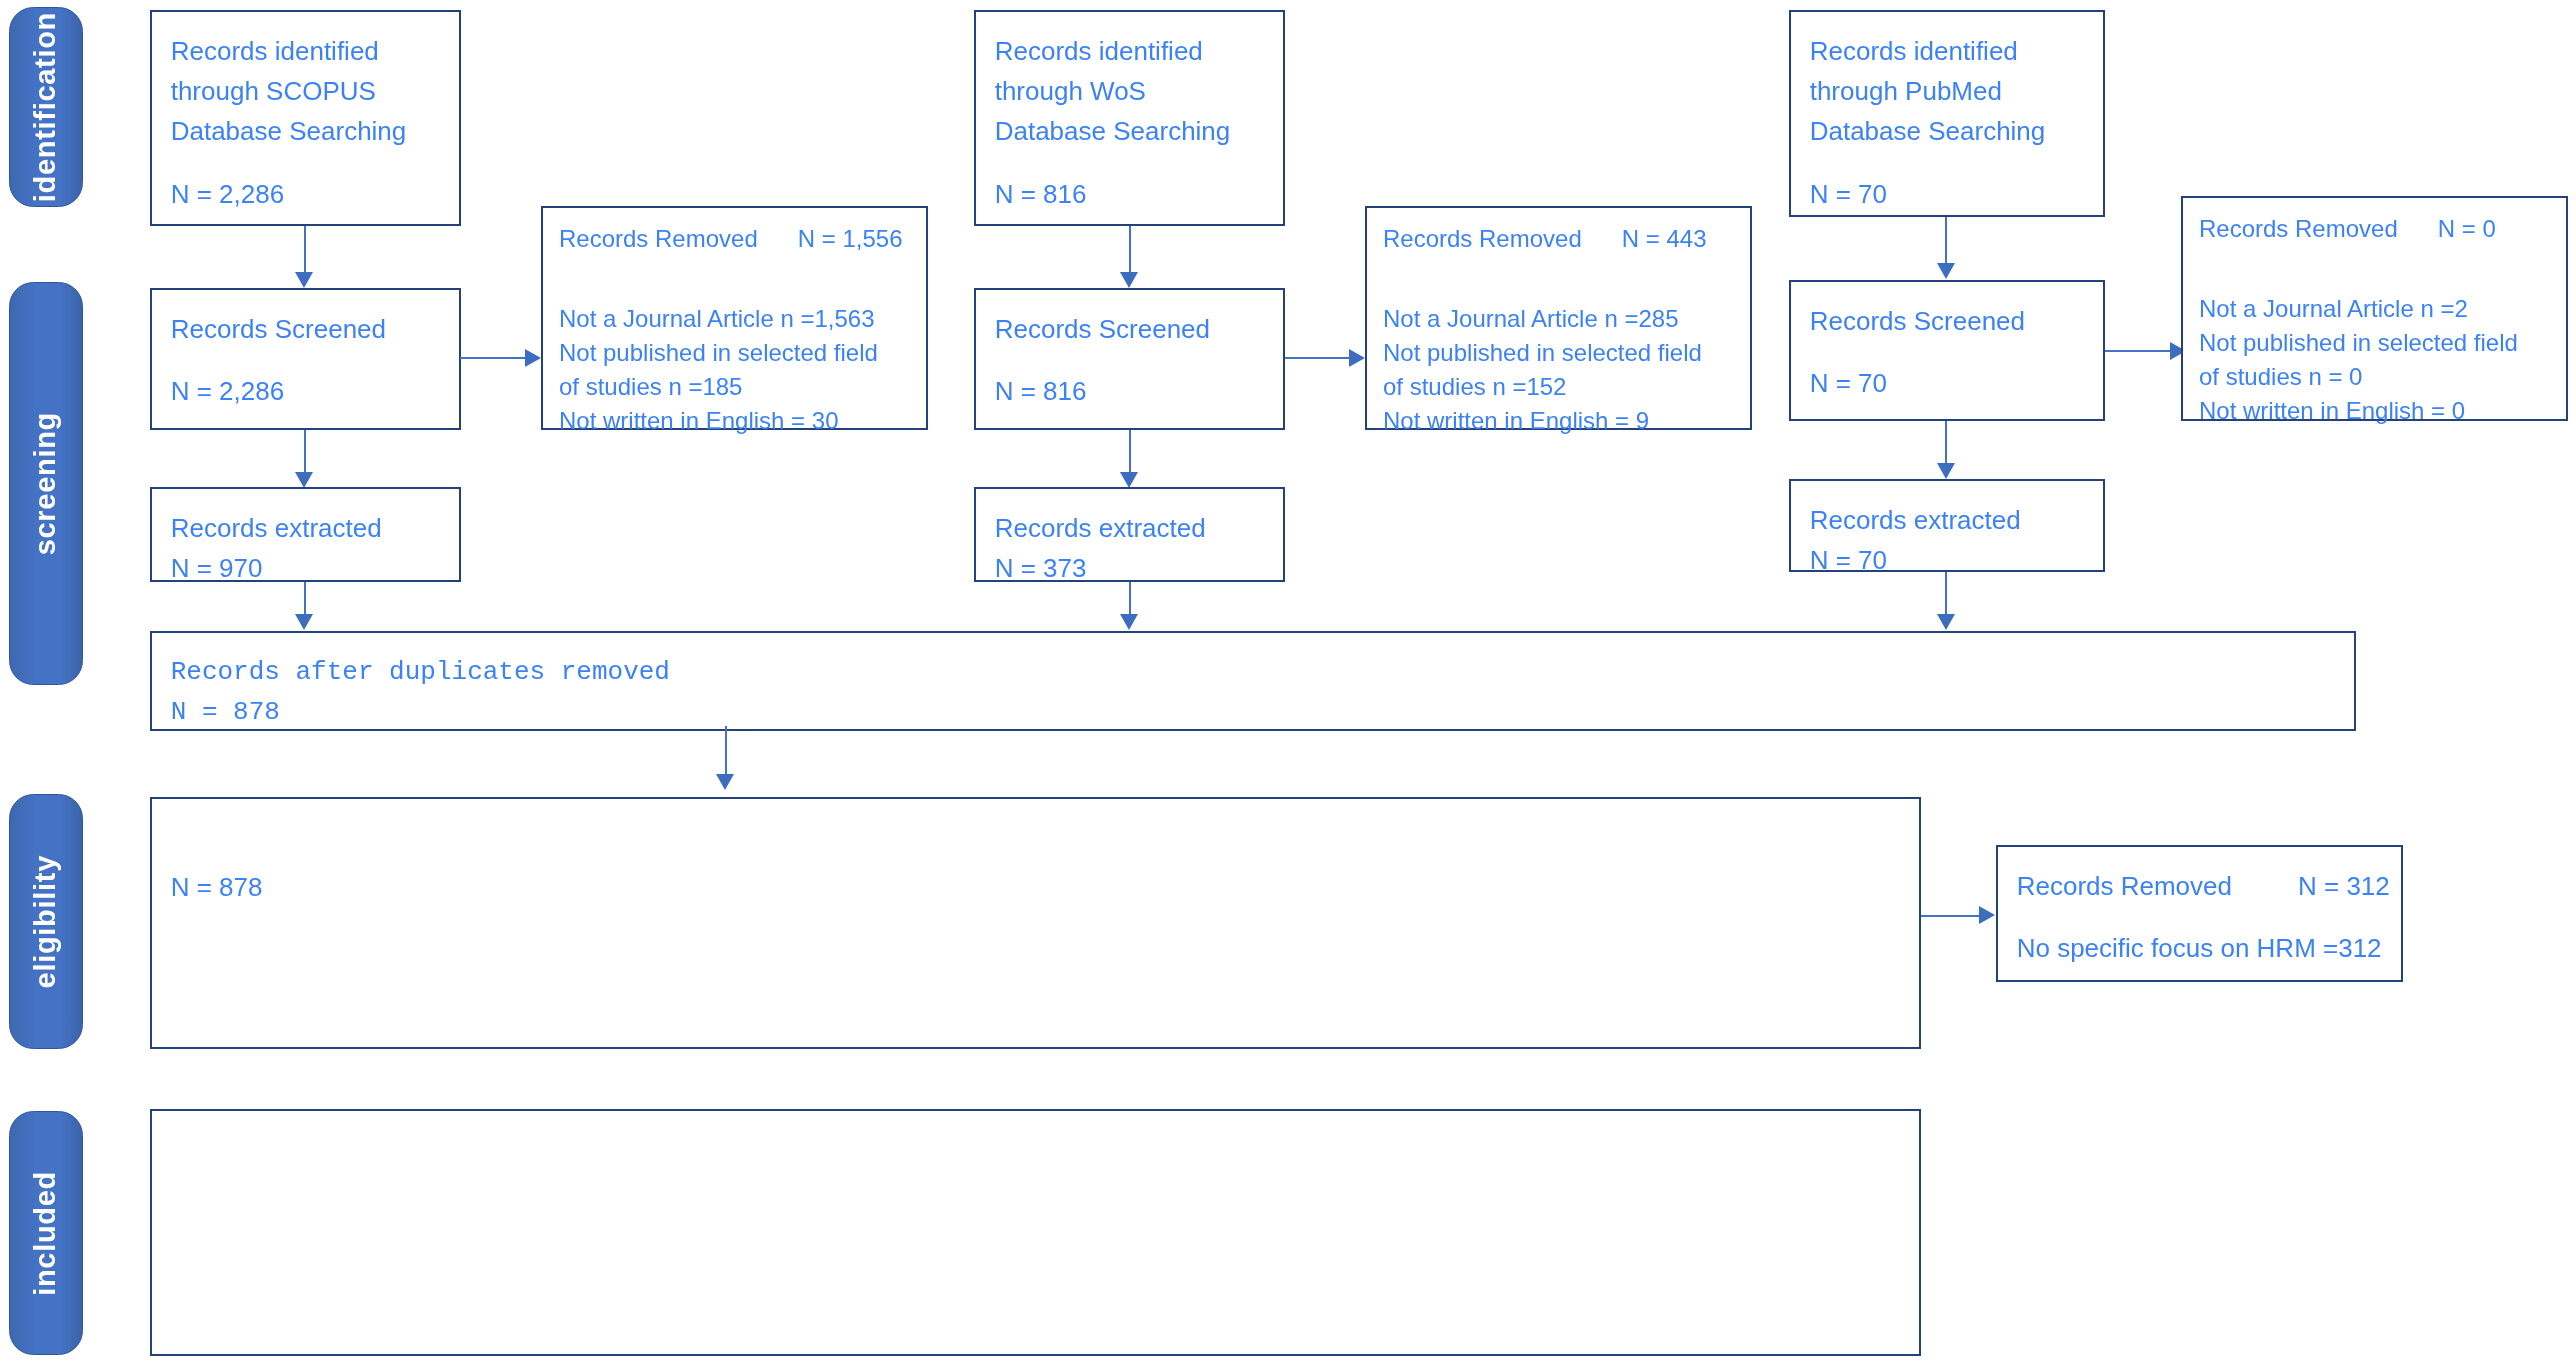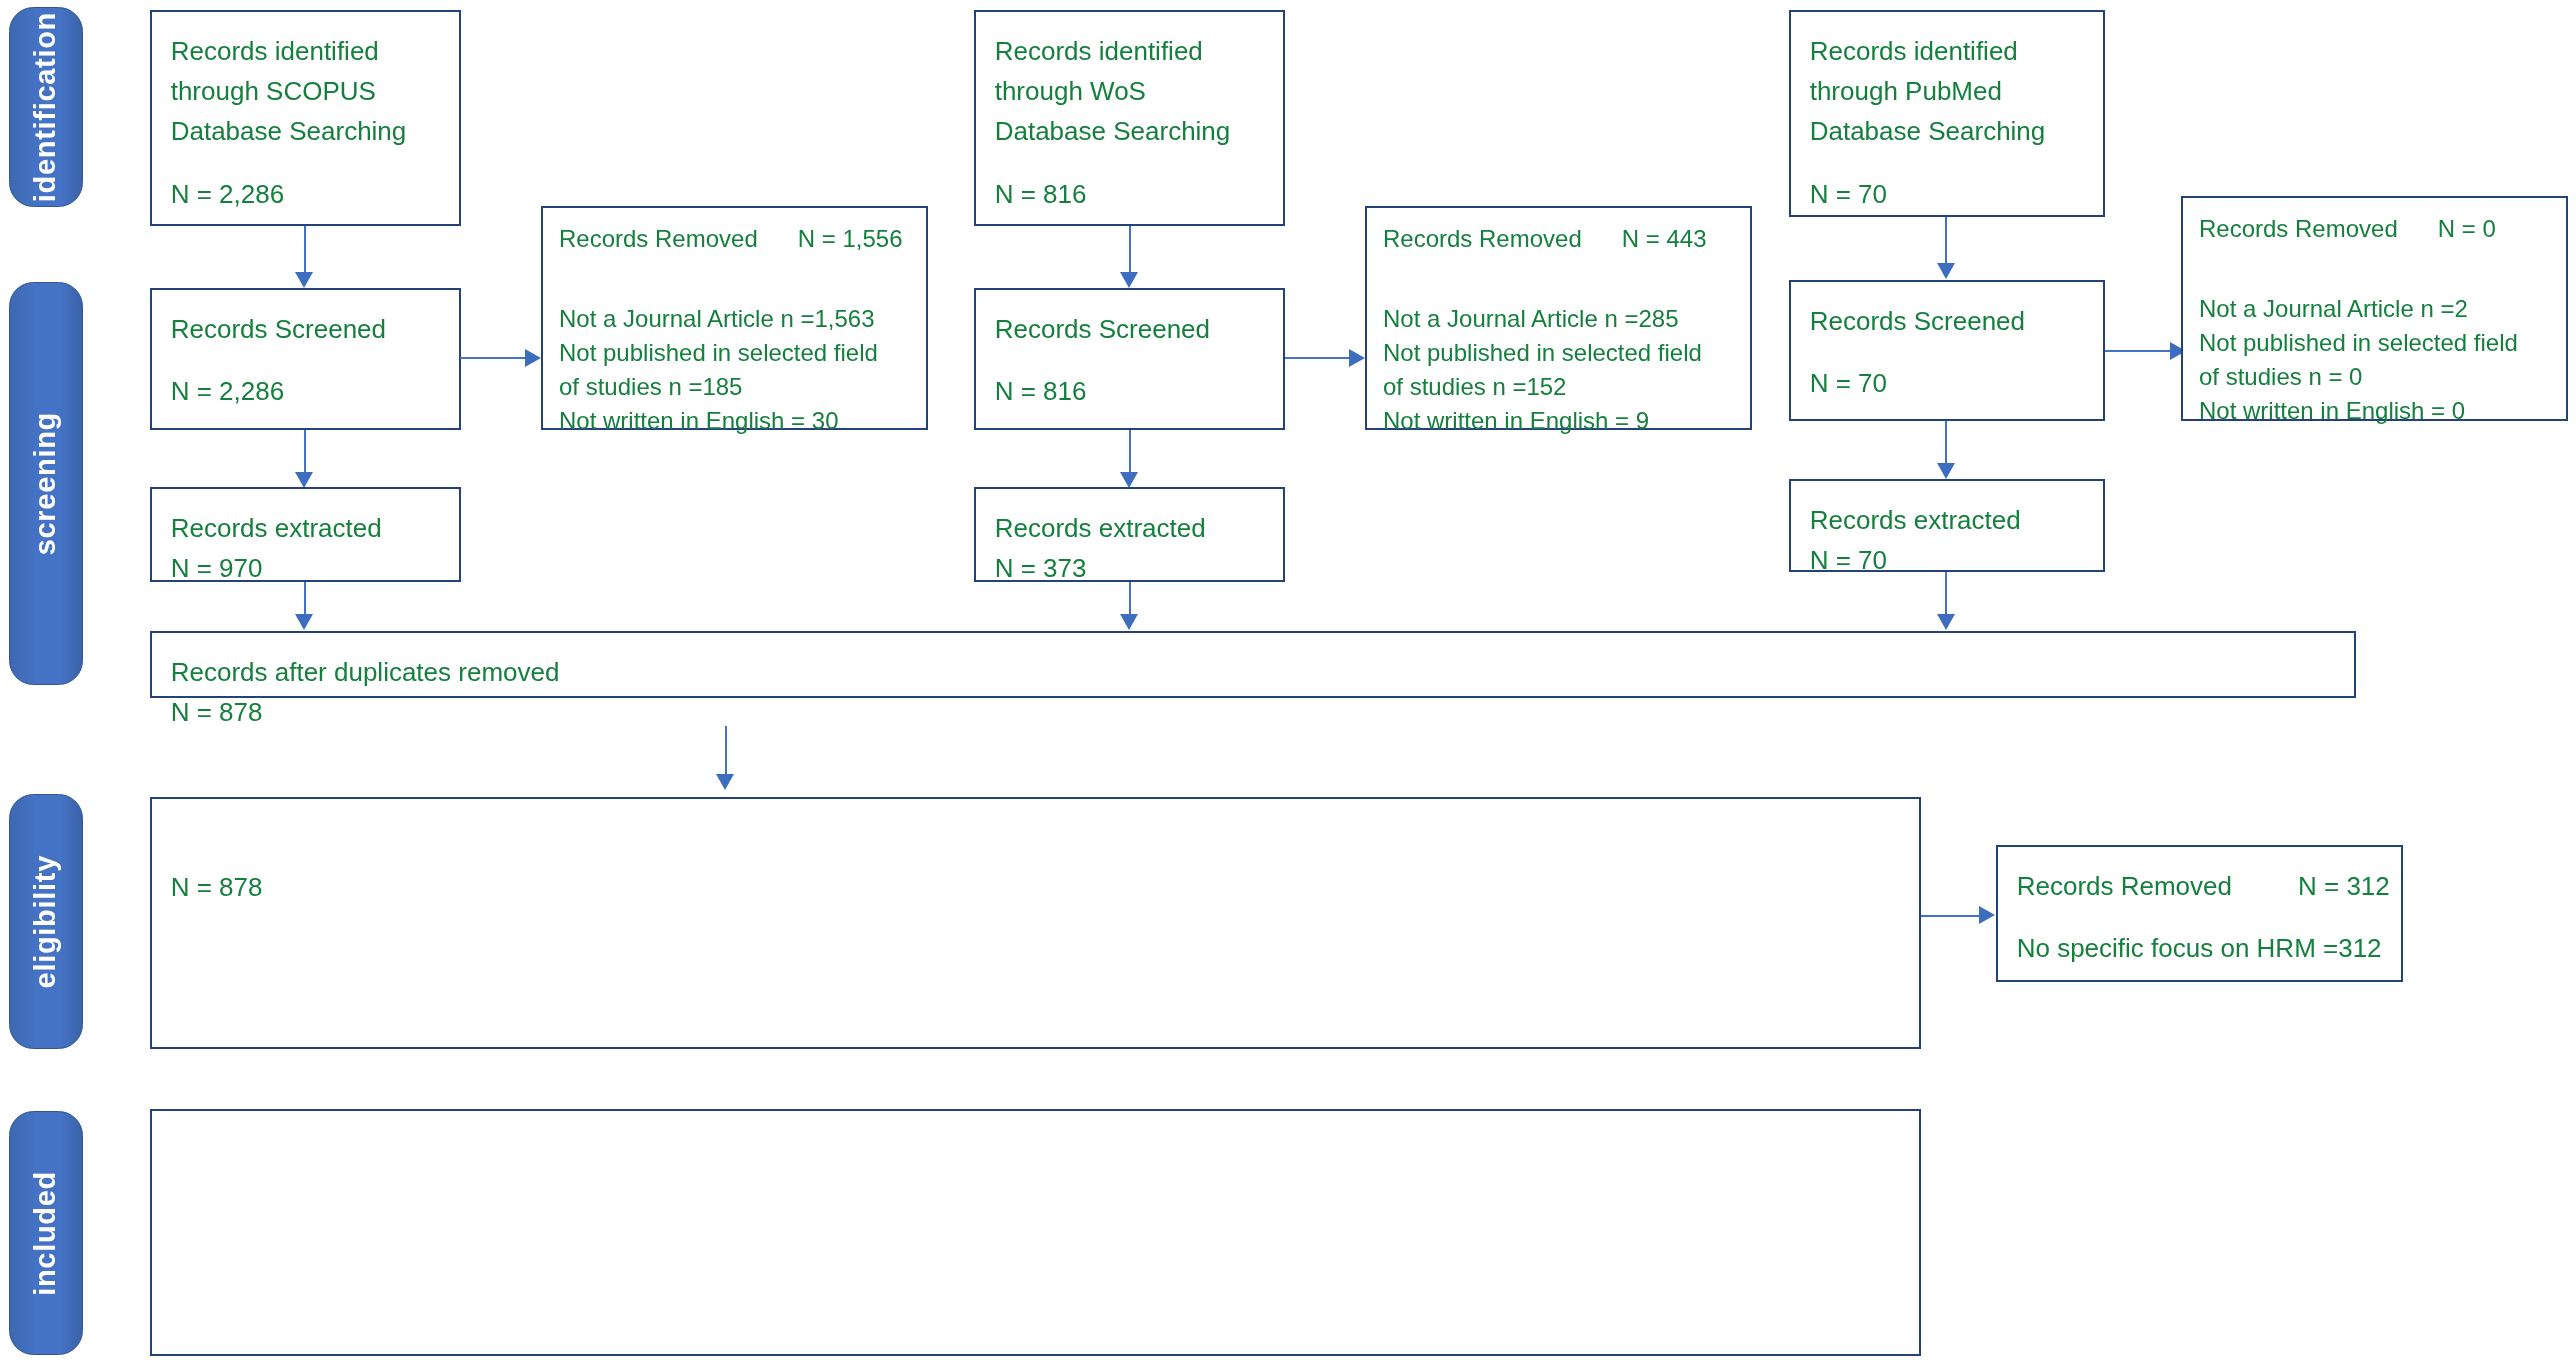--- a/index.html
+++ b/index.html
@@ -38,21 +38,21 @@
     line-height: 1;
     white-space: nowrap;
   }
   
   .flow-box {
     position: absolute;
     background: #ffffff;
     border: 2.2px solid #23417A;
     box-sizing: border-box;
     padding: 18.7px 18.7px;
-    color: #15803d;
+    color: #3b82f6;
     font-size: 26px;
     line-height: 1.55;
   }
   .flow-box.small {
     font-size: 24px;
     line-height: 1.42;
     padding: 14.4px 16px;
   }
   .flow-box .line { white-space: nowrap; }
   .flow-box .spacer { height: 0.85em; }
@@ -231,21 +231,21 @@
 
   <div class="conn-v" style="left:304px; top:582px; height:35px;"></div>
   <div class="arrow-down" style="left:295px; top:614px;"></div>
 
   <div class="conn-v" style="left:1129px; top:582px; height:35px;"></div>
   <div class="arrow-down" style="left:1120px; top:614px;"></div>
 
   <div class="conn-v" style="left:1945px; top:572px; height:45px;"></div>
   <div class="arrow-down" style="left:1937px; top:614px;"></div>
 
-  <div class="flow-box" style="left:150px; top:631px; width:2206px; height:67px;">
+  <div class="flow-box" style="left:150px; top:631px; width:2206px; height:100px;font-family:Liberation Mono, monospace;">
     <div class="line">Records after duplicates removed</div>
     <div class="line">N = 878</div>
   </div>
 
   <div class="conn-v" style="left:725px; top:726px; height:50px;"></div>
   <div class="arrow-down" style="left:716px; top:774px;"></div>
 
   <div class="flow-box" style="left:150px; top:797px; width:1771px; height:252px;">
     <div class="spacer-lg"></div>
     <div class="line">N = 878</div>

